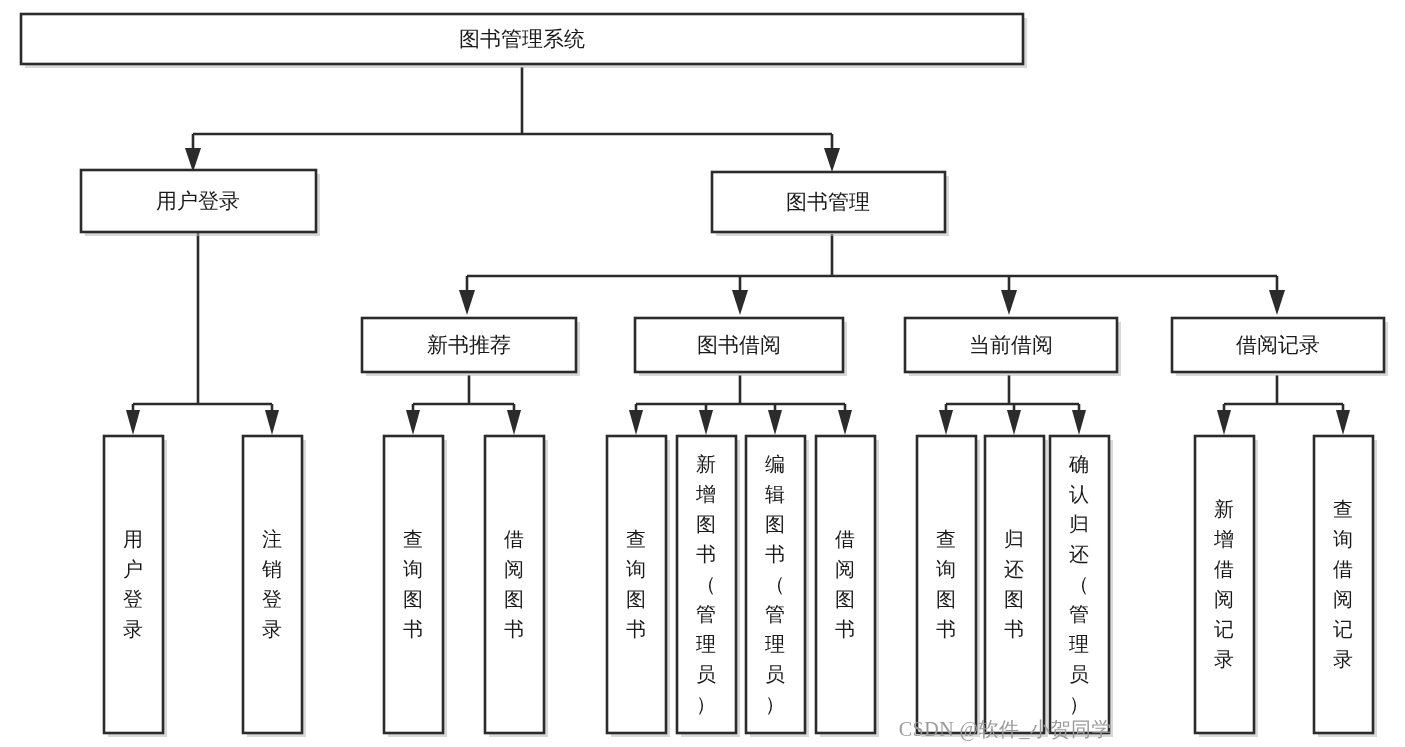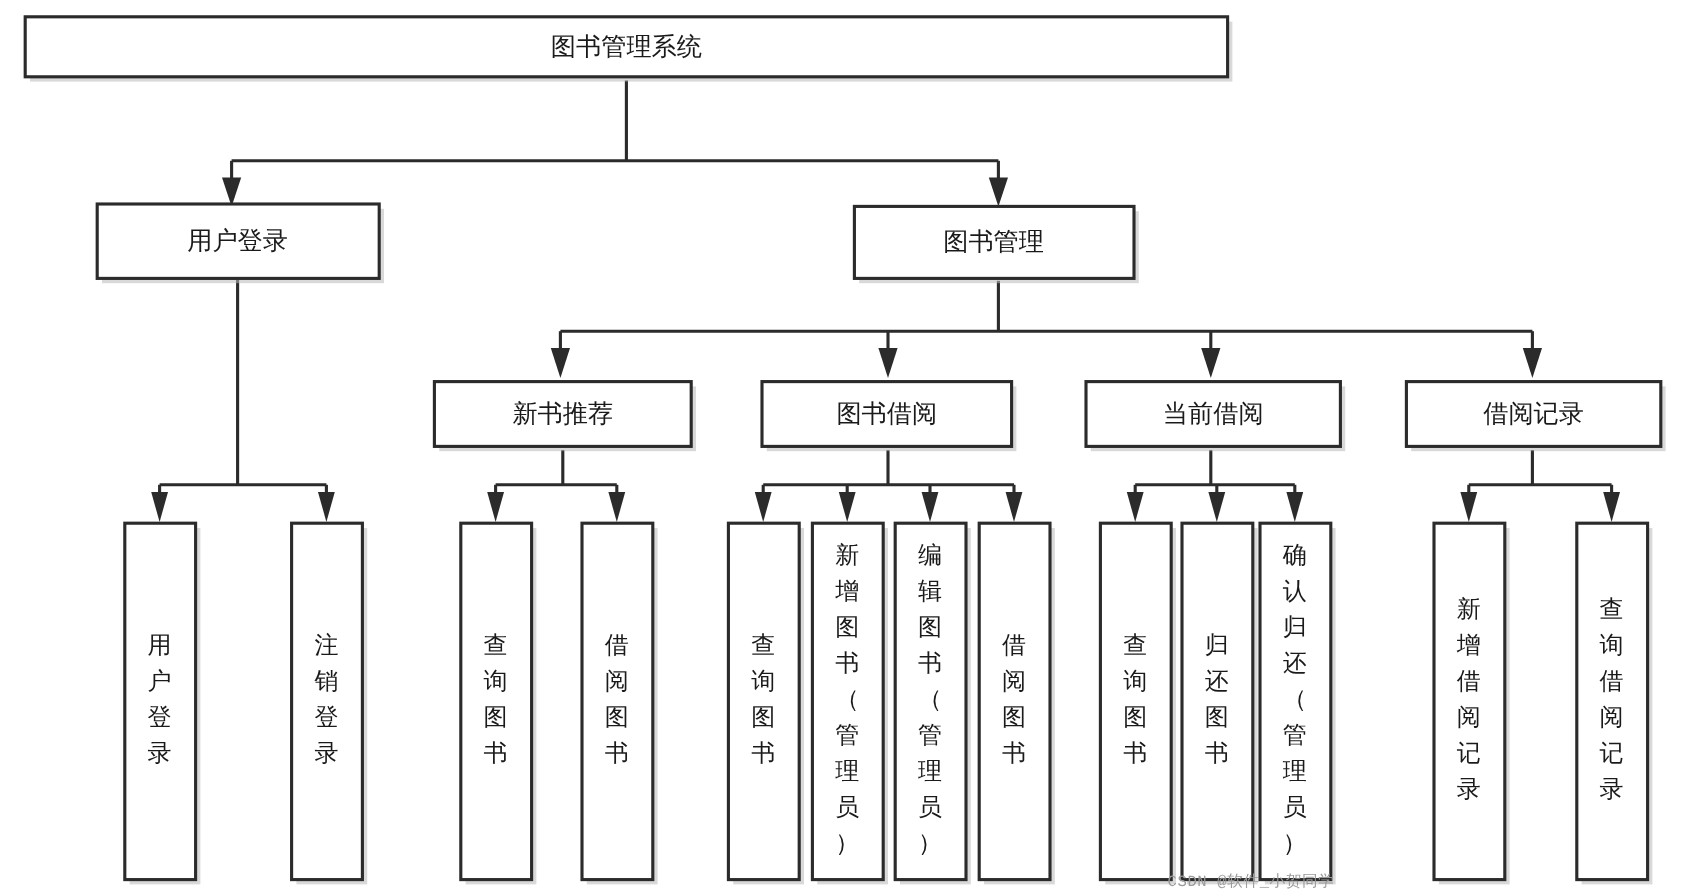--- a/index.html
+++ b/index.html
@@ -58,22 +58,22 @@
     font-family: "DejaVu Sans", "Liberation Sans", sans-serif;
     font-size: 20px;
     fill: #1a1a1a;
     text-anchor: middle;
     dominant-baseline: middle;
   }
   .watermark {
     position: absolute;
     right: 12px;
     bottom: 4px;
-    font-family: Liberation Mono, monospace;
-    font-size: 13px;
+    font-family: Liberation Serif, serif;
+    font-size: 20px;
     color: #9a9a9a;
     letter-spacing: 0.5px;
     white-space: nowrap;
     user-select: none;
   }
 </style>
 </head>
 <body>
 
 <div id="diagram-root">

